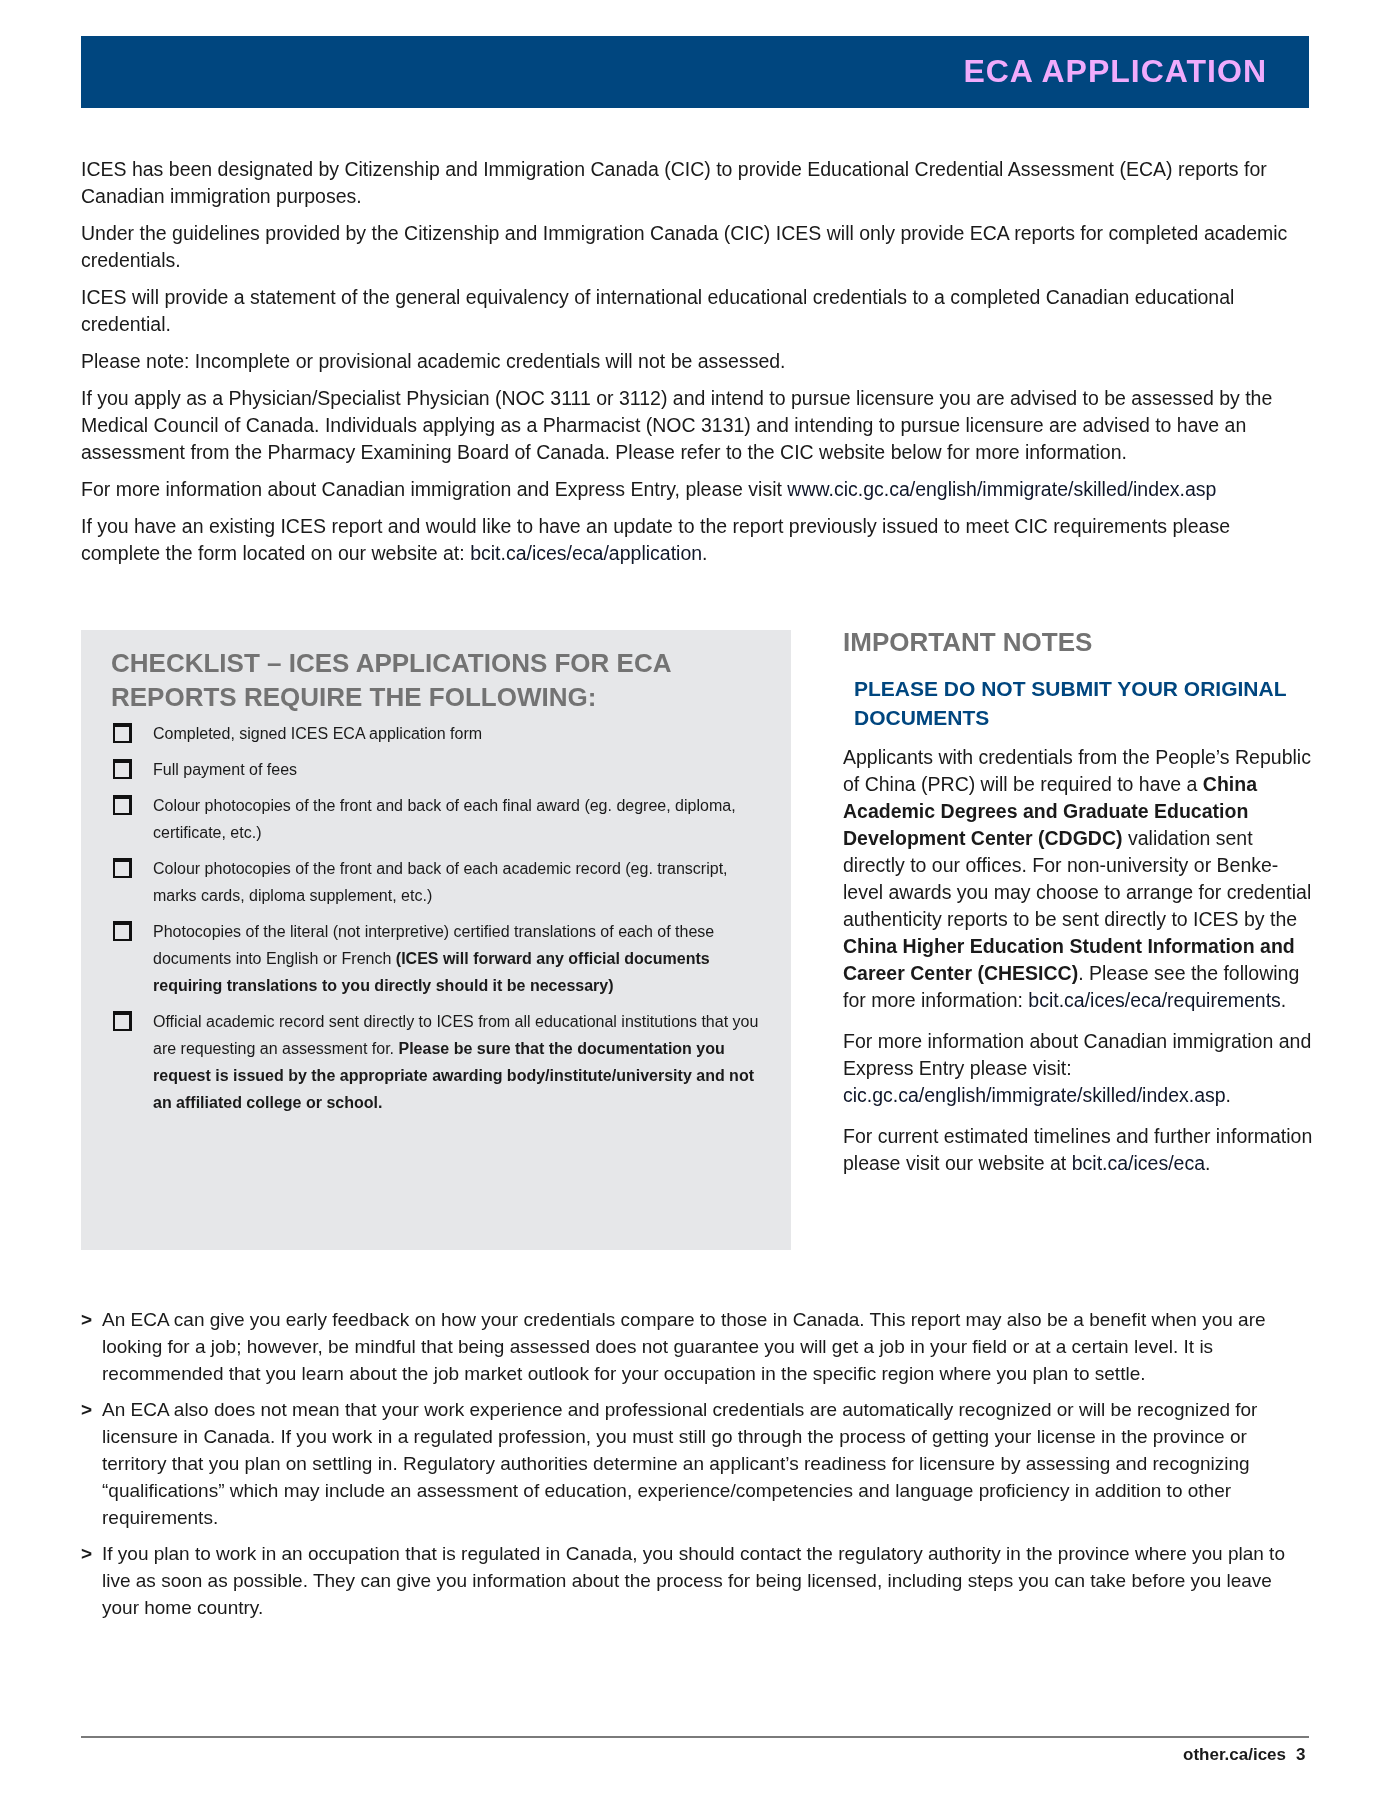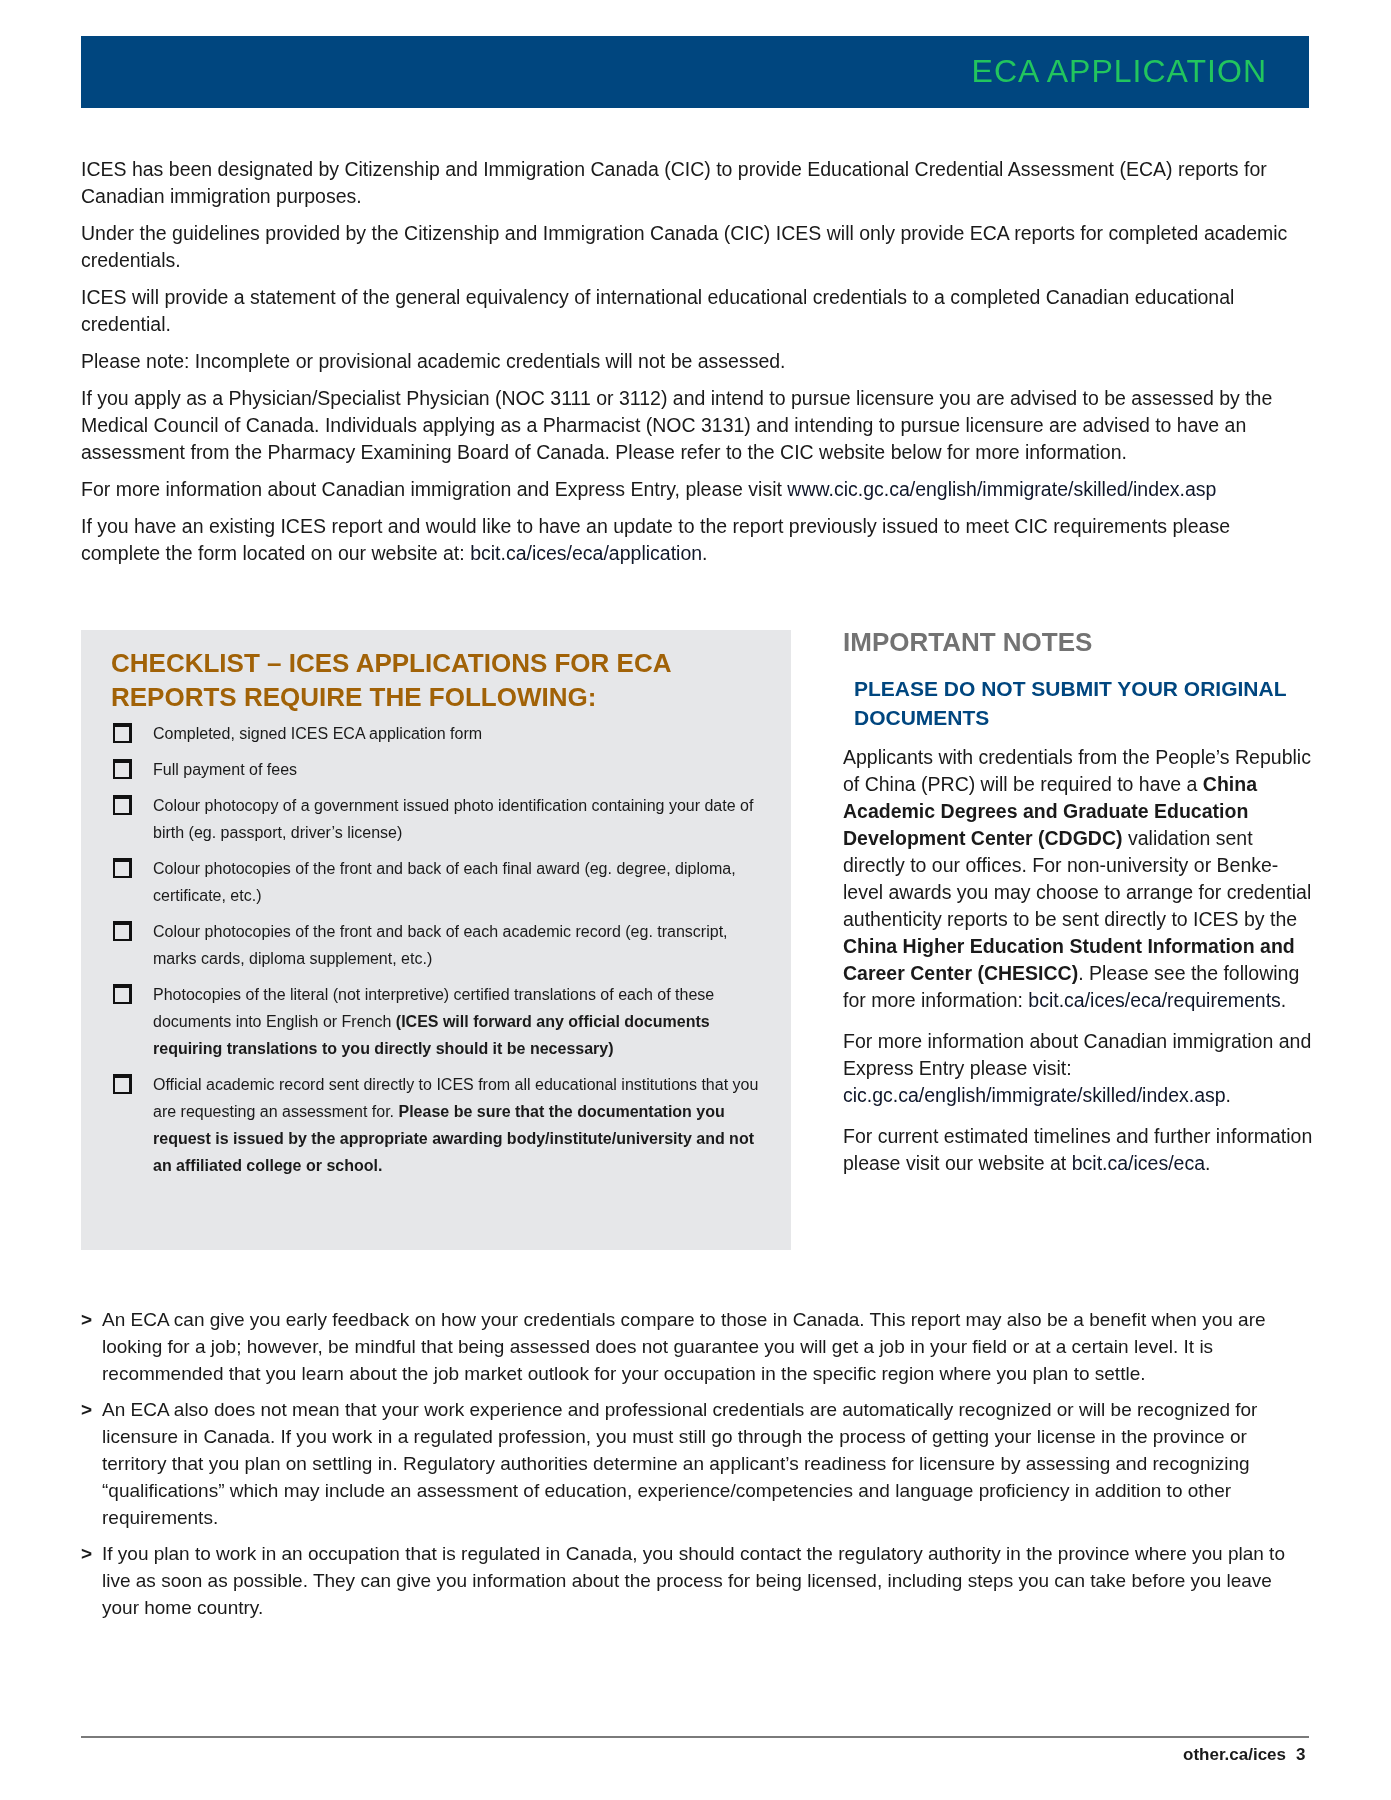--- a/index.html
+++ b/index.html
@@ -6,37 +6,37 @@
   body {
     width: 1391px; height: 1800px; position: relative; overflow: hidden;
     font-family: "Liberation Sans", sans-serif; color: #1a1a1a;
   }
   .header-bar {
     position: absolute; left: 81px; top: 36px; width: 1228px; height: 72px;
     background: #00467f;
   }
   .header-title {
     position: absolute; right: 42px; top: 17px;
-    color: #22c55e; font-weight: normal; font-size: 32px; letter-spacing: 1px;
+    color: #f0abfc; font-weight: bold; font-size: 32px; letter-spacing: 1px;
     font-family: "Liberation Sans", sans-serif;
   }
   .intro {
     position: absolute; left: 81px; top: 156px; width: 1230px;
     font-size: 19.5px; line-height: 27px;
   }
   .intro p { margin: 0 0 10px 0; }
   .intro p.gap { margin-top: 8px; }
   a.link { color: #0f172a; text-decoration: none; }
   .checklist-box {
     position: absolute; left: 81px; top: 630px; width: 710px; height: 620px;
     background: #e6e7e9;
   }
   .checklist-title {
     position: absolute; left: 30px; top: 16px; width: 620px;
-    color: #a16207; font-weight: bold; font-size: 26px; line-height: 34px;
+    color: #737373; font-weight: bold; font-size: 26px; line-height: 34px;
   }
   .checklist-items {
     position: absolute; left: 30px; top: 90px; width: 650px;
     list-style: none; margin: 0; padding: 0;
     font-size: 16px; line-height: 27px;
   }
   .checklist-items li { position: relative; padding-left: 42px; margin-bottom: 9px; }
   .checkbox {
     position: absolute; left: 2px; top: 3px; width: 14px; height: 14px;
     border: 2px solid #111; border-top-width: 4px; border-right-width: 3px;
@@ -89,21 +89,21 @@
   <p>If you apply as a Physician/Specialist Physician (NOC 3111 or 3112) and intend to pursue licensure you are advised to be assessed by the Medical Council of Canada. Individuals applying as a Pharmacist (NOC 3131) and intending to pursue licensure are advised to have an assessment from the Pharmacy Examining Board of Canada. Please refer to the CIC website below for more information.</p>
   <p><span>For more information about Canadian immigration and Express Entry, please visit </span><a class="link">www.cic.gc.ca/english/immigrate/skilled/index.asp</a></p>
   <p class="gap"><span>If you have an existing ICES report and would like to have an update to the report previously issued to meet CIC requirements please complete the form located on our website at: </span><a class="link">bcit.ca/ices/eca/application</a><span>.</span></p>
 </div>
 
 <div class="checklist-box">
   <div class="checklist-title">CHECKLIST – ICES APPLICATIONS FOR ECA REPORTS REQUIRE THE FOLLOWING:</div>
   <ul class="checklist-items">
     <li><span class="checkbox"></span><span>Completed, signed ICES ECA application form</span><b></b></li>
     <li><span class="checkbox"></span><span>Full payment of fees</span><b></b></li>
-    <li><span class="checkbox"></span><span>Colour photocopy of a government issued photo identification containing your date of birth (eg. passport, driver’s license)</span><b></b></li>
+    <li><span class="checkbox"></span><b></b></li>
     <li><span class="checkbox"></span><span>Colour photocopies of the front and back of each final award (eg. degree, diploma, certificate, etc.)</span><b></b></li>
     <li><span class="checkbox"></span><span>Colour photocopies of the front and back of each academic record (eg. transcript, marks cards, diploma supplement, etc.)</span><b></b></li>
     <li><span class="checkbox"></span><span>Photocopies of the literal (not interpretive) certified translations of each of these documents into English or French </span><b>(ICES will forward any official documents requiring translations to you directly should it be necessary)</b></li>
     <li><span class="checkbox"></span><span>Official academic record sent directly to ICES from all educational institutions that you are requesting an assessment for. </span><b>Please be sure that the documentation you request is issued by the appropriate awarding body/institute/university and not an affiliated college or school.</b></li>
   </ul>
 </div>
 
 <div class="notes">
   <div class="notes-title">IMPORTANT NOTES</div>
   <div class="notes-subtitle">PLEASE DO NOT SUBMIT YOUR ORIGINAL DOCUMENTS</div>

